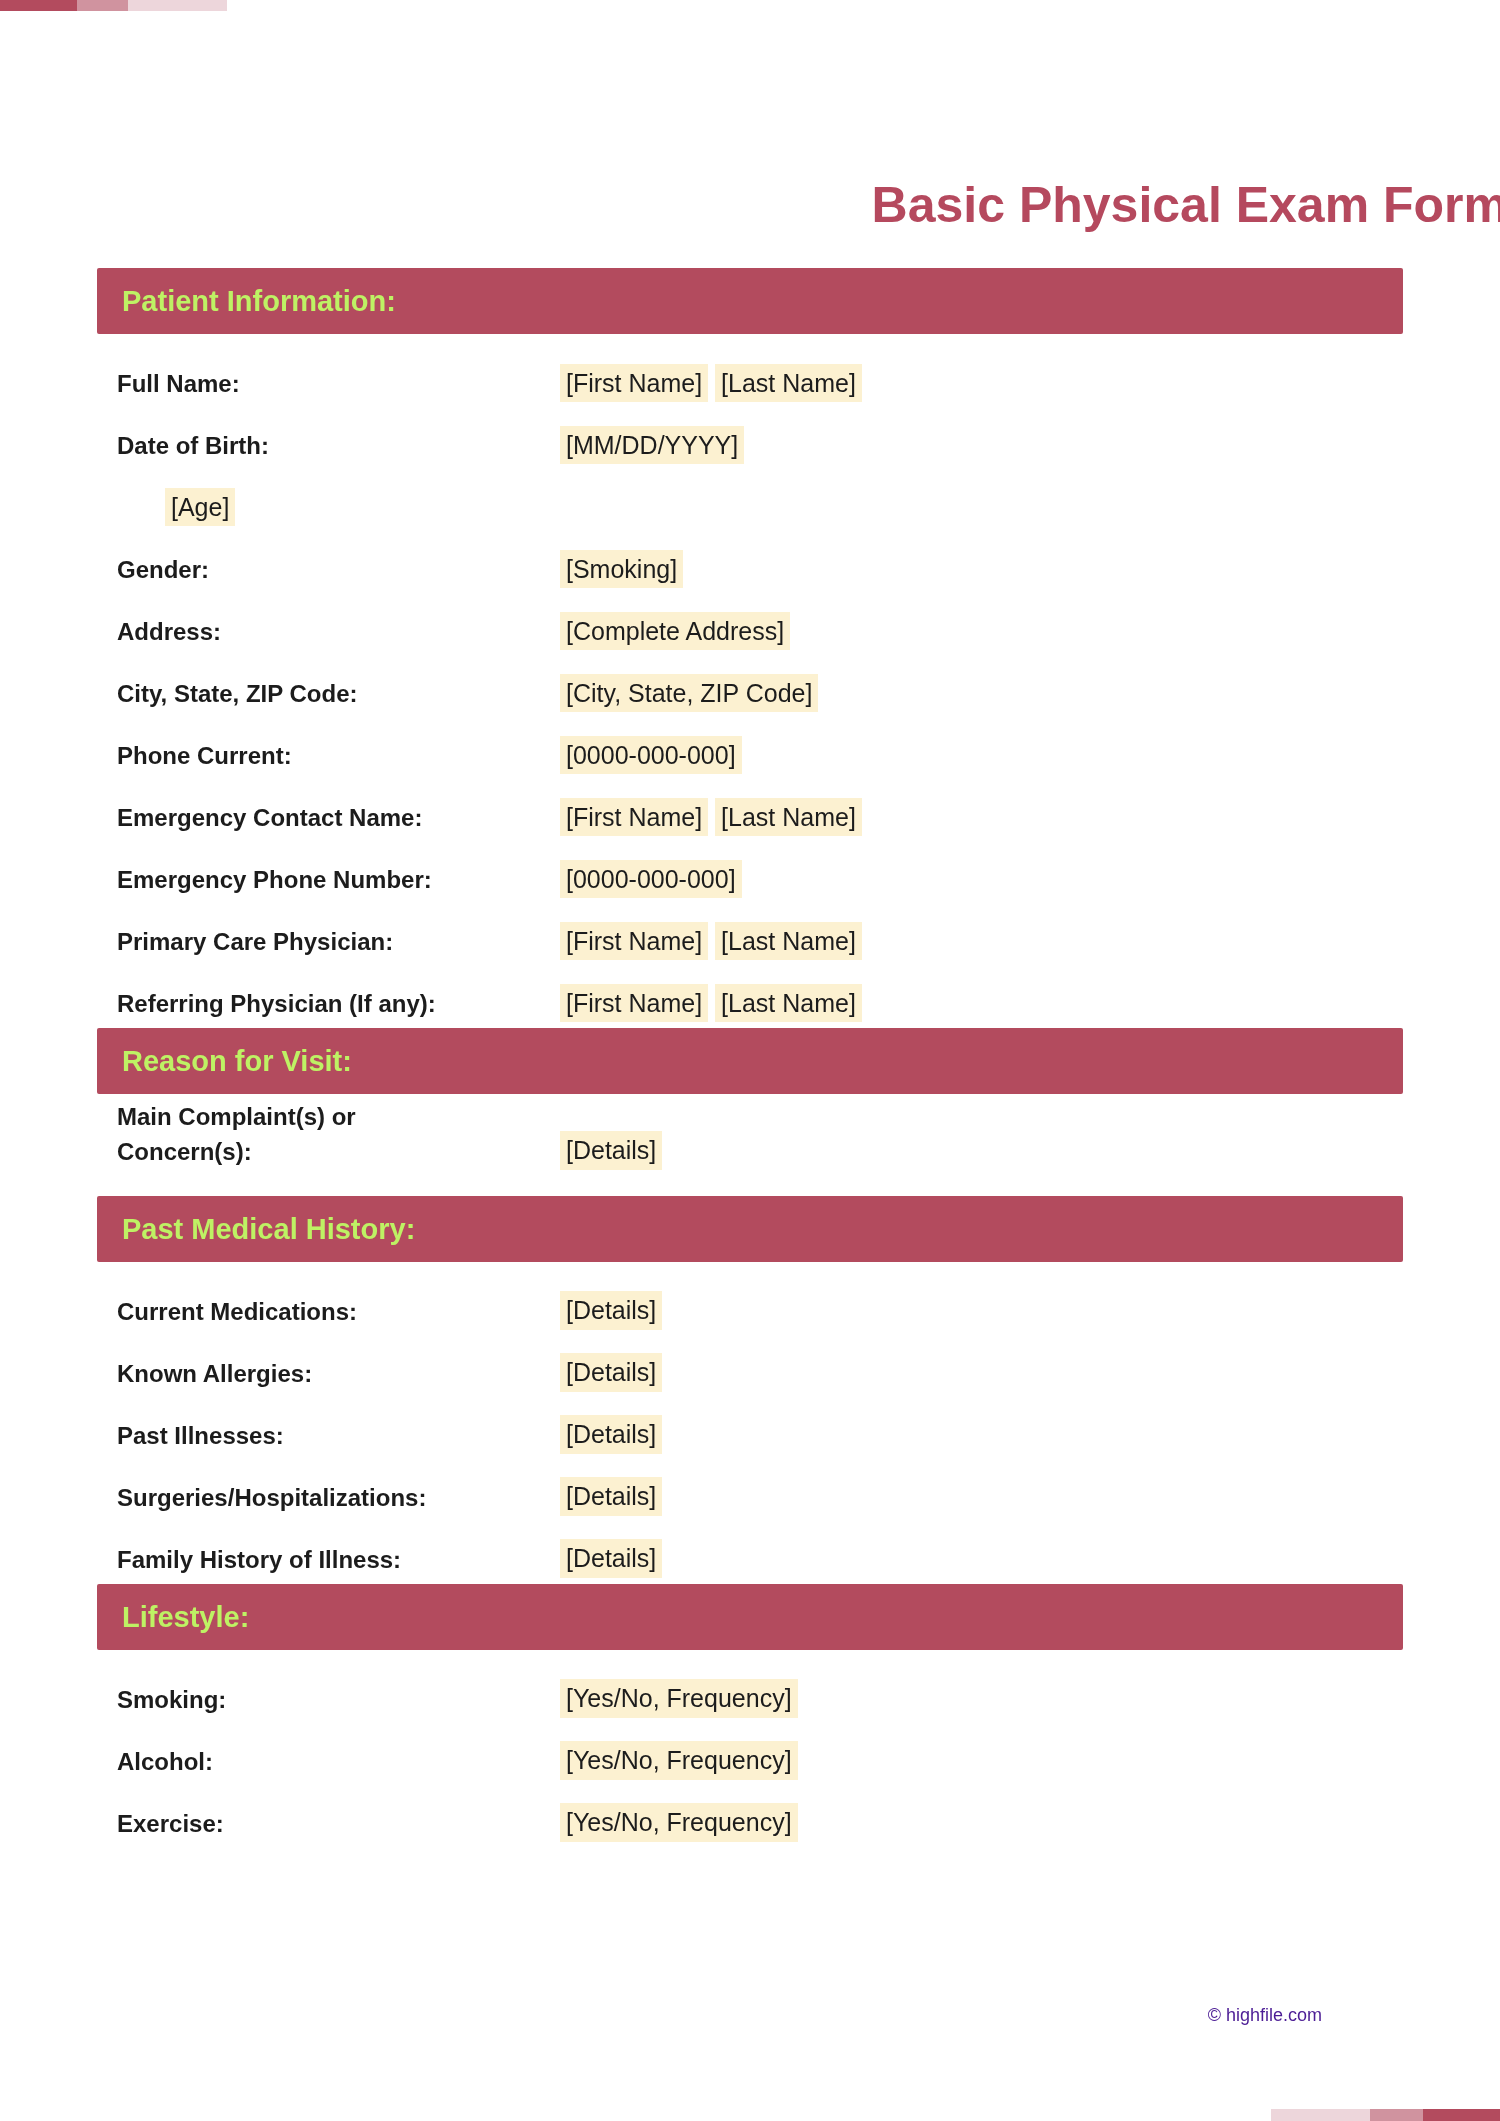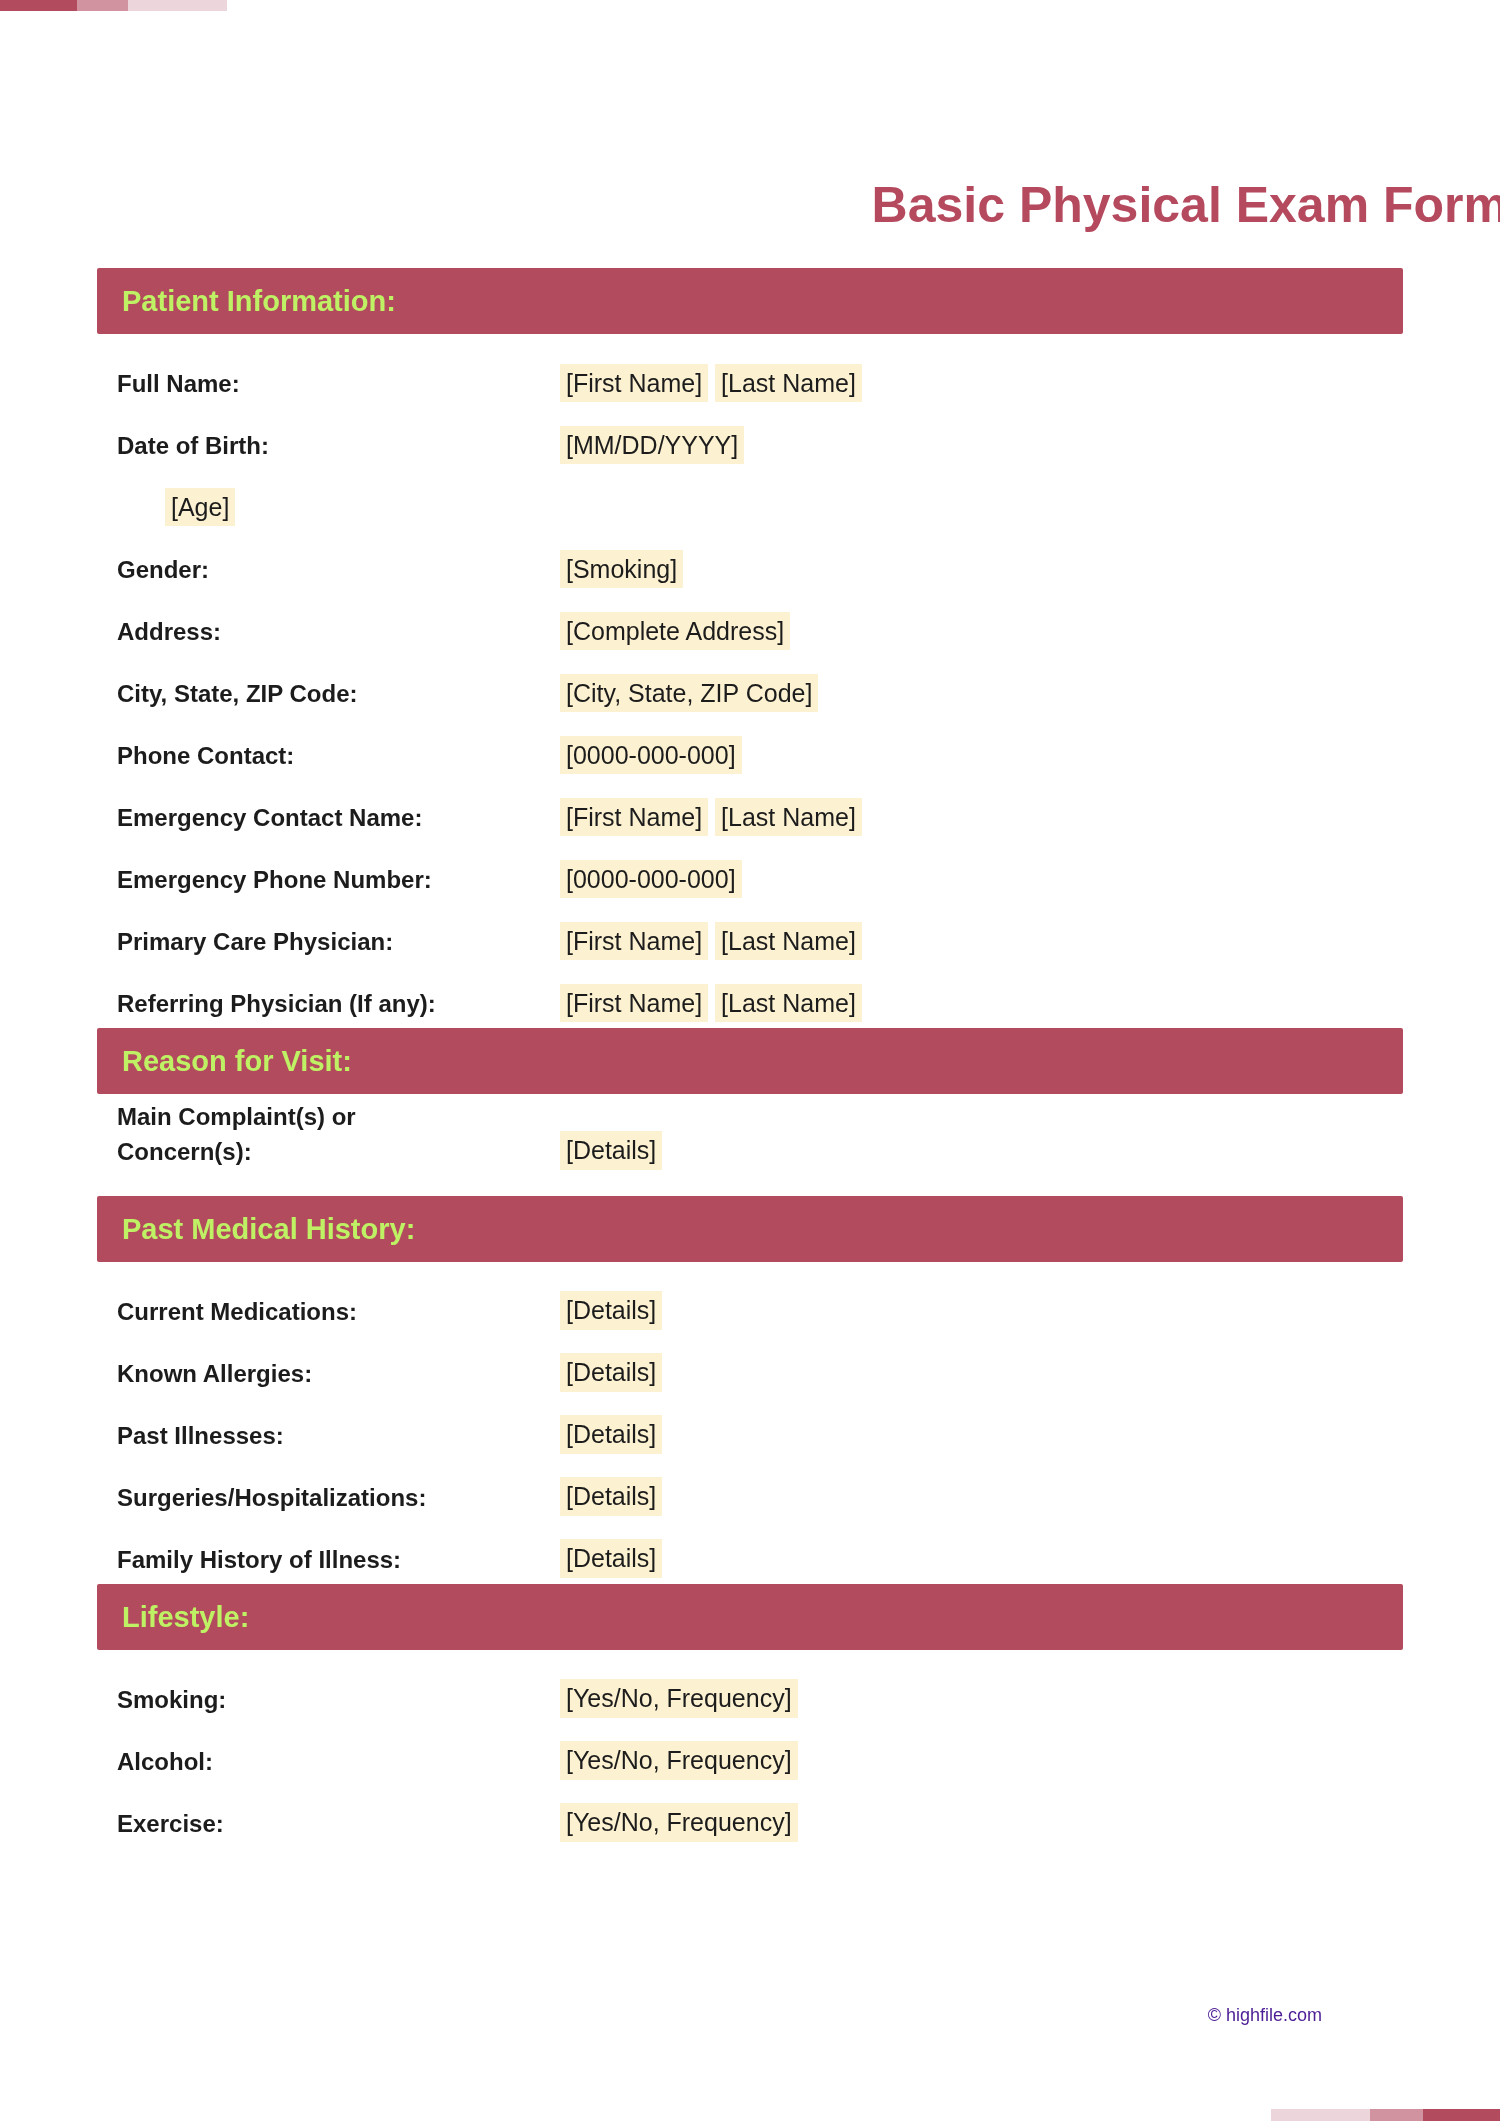--- a/index.html
+++ b/index.html
@@ -126,21 +126,21 @@
     <div class="label">Address:</div>
     <div class="value"><span class="hl">[Complete Address]</span></div>
   </div>
 
   <div class="row">
     <div class="label">City, State, ZIP Code:</div>
     <div class="value"><span class="hl">[City, State, ZIP Code]</span></div>
   </div>
 
   <div class="row">
-    <div class="label">Phone Contact:</div>
+    <div class="label">Phone Current:</div>
     <div class="value"><span class="hl">[0000-000-000]</span></div>
   </div>
 
 
   <div class="row">
     <div class="label">Emergency Contact Name:</div>
     <div class="value"><span class="hl">[First Name]</span> <span class="hl">[Last Name]</span></div>
   </div>
 
   <div class="row">

